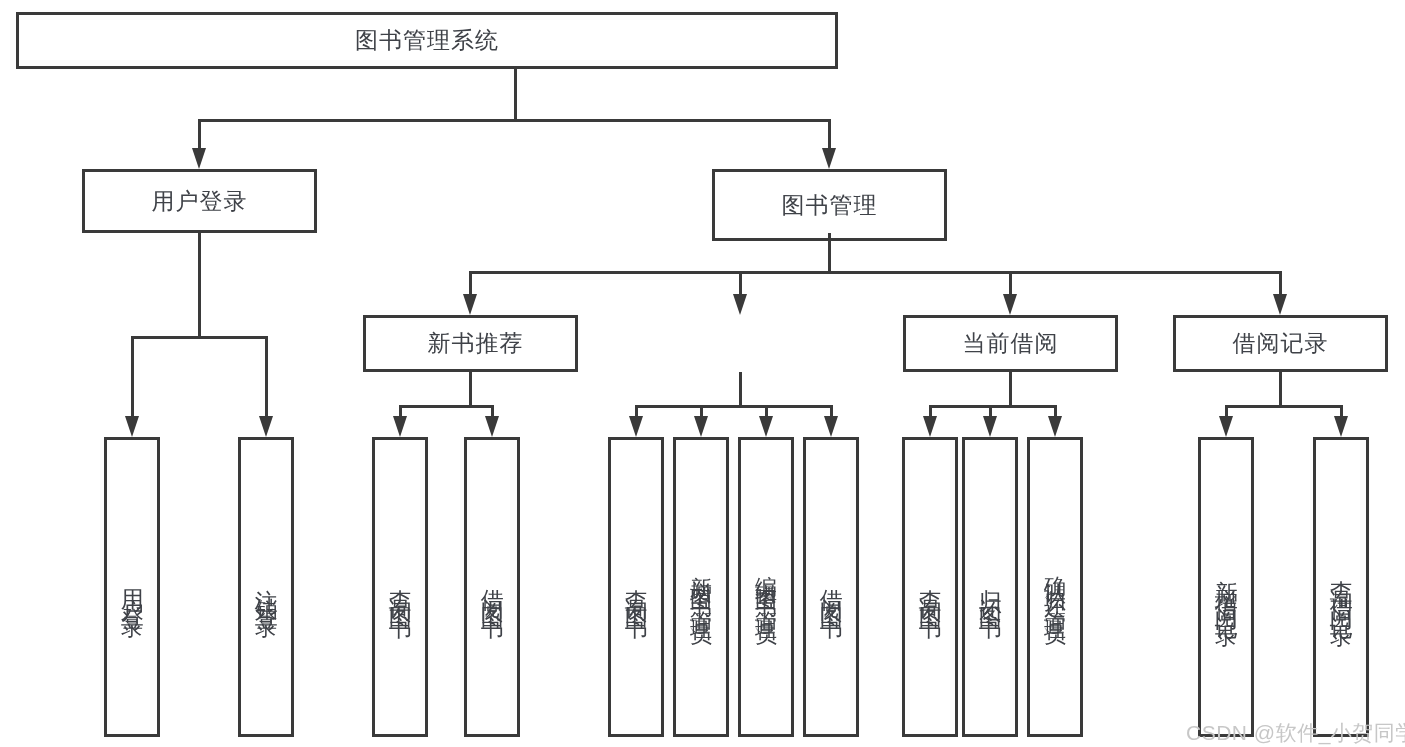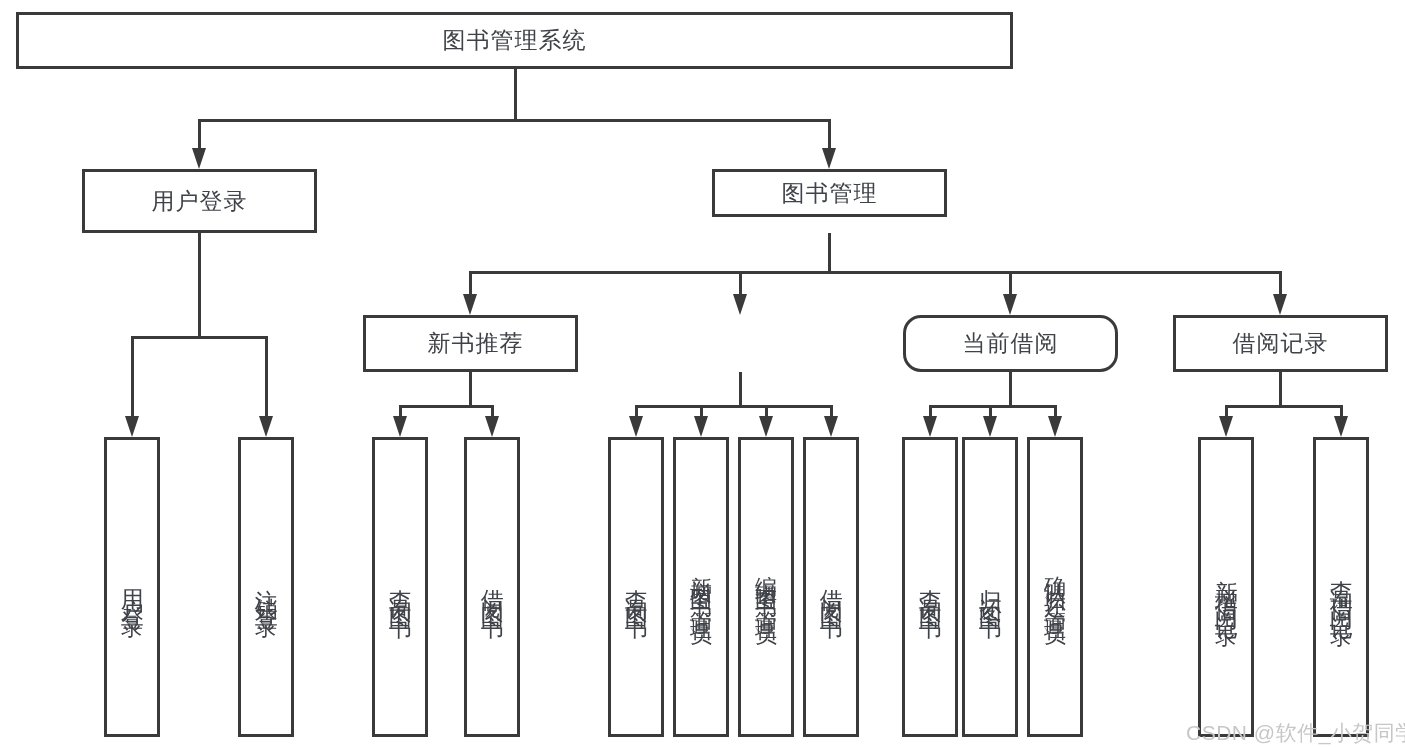--- a/index.html
+++ b/index.html
@@ -49,35 +49,35 @@
     letter-spacing:0.5px;
     z-index:6;
     white-space:nowrap;
   }
 </style>
 </head>
 <body>
 
 <div id="canvas">
 
-  <div class="box" style="left:16px;top:12px;width:997px;height:57px;">
+  <div class="box" style="left:16px;top:12px;width:822px;height:57px;">
     <span>图书管理系统</span>
   </div>
 
   <div class="vline" style="left:514px;top:69px;height:52px;"></div>
   <div class="hline" style="left:198px;top:119px;width:633px;"></div>
   <div class="vline" style="left:198px;top:119px;height:31px;"></div>
   <div class="arrow" style="left:192px;top:148px;"></div>
   <div class="vline" style="left:828px;top:119px;height:31px;"></div>
   <div class="arrow" style="left:822px;top:148px;"></div>
 
   <div class="box" style="left:82px;top:169px;width:235px;height:64px;">
     <span>用户登录</span>
   </div>
-  <div class="box" style="left:712px;top:169px;width:235px;height:48px;">
+  <div class="box" style="left:712px;top:169px;width:235px;height:72px;">
     <span>图书管理</span>
   </div>
 
   <div class="vline" style="left:198px;top:233px;height:106px;"></div>
   <div class="hline" style="left:131px;top:336px;width:137px;"></div>
   <div class="vline" style="left:131px;top:336px;height:82px;"></div>
   <div class="arrow" style="left:125px;top:416px;"></div>
   <div class="vline" style="left:265px;top:336px;height:82px;"></div>
   <div class="arrow" style="left:259px;top:416px;"></div>
 
@@ -88,21 +88,21 @@
   <div class="vline" style="left:739px;top:271px;height:25px;"></div>
   <div class="arrow" style="left:733px;top:294px;"></div>
   <div class="vline" style="left:1009px;top:271px;height:25px;"></div>
   <div class="arrow" style="left:1003px;top:294px;"></div>
   <div class="vline" style="left:1279px;top:271px;height:25px;"></div>
   <div class="arrow" style="left:1273px;top:294px;"></div>
 
   <div class="box" style="left:363px;top:315px;width:215px;height:57px;padding-left:10px;">
     <span>新书推荐</span>
   </div>
-  <div class="box" style="left:903px;top:315px;width:215px;height:57px;border-radius:18px;">
+  <div class="box" style="left:903px;top:315px;width:215px;height:57px;">
     <span>当前借阅</span>
   </div>
   <div class="box" style="left:1173px;top:315px;width:215px;height:57px;">
     <span>借阅记录</span>
   </div>
 
   <div class="vline" style="left:469px;top:372px;height:36px;"></div>
   <div class="hline" style="left:399px;top:405px;width:95px;"></div>
   <div class="vline" style="left:399px;top:405px;height:13px;"></div>
   <div class="arrow" style="left:393px;top:416px;"></div>

